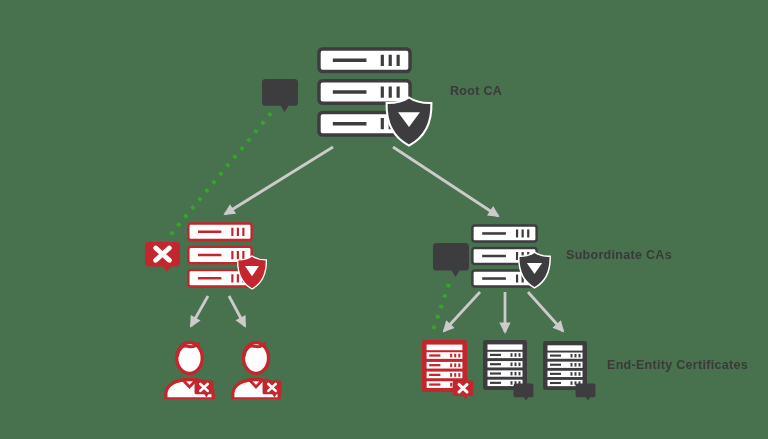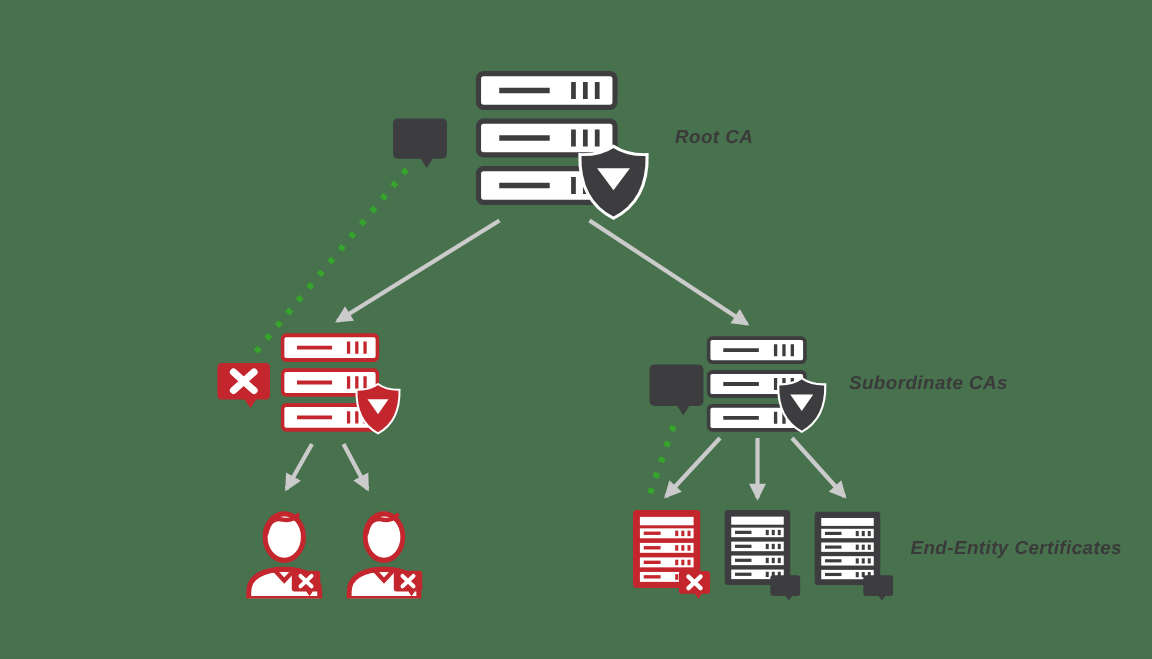--- a/index.html
+++ b/index.html
@@ -1,21 +1,21 @@
 <!DOCTYPE html>
 <html style="--background: #48714E; --ink: #3A3A3A; --dark: #3D3D40; --red: #C3262C; --arrow: #CBCBCB; --green: #35A62B; --white: #FFFFFF;"><head>
 <meta charset="utf-8">
 <style>
   html,body{margin:0;padding:0;}
   body{
     width:768px;height:439px;overflow:hidden;
     background:var(--background,#48714E);
     font-family:"Liberation Sans", sans-serif;
   }
-  .stage{position:relative;width:768px;height:439px;font-style:italic;}
+  .stage{position:relative;width:768px;height:439px;}
   svg{display:block;}
   text.diagram-label{
     font-family:"Liberation Sans", sans-serif;
     font-size:12.5px;
     font-weight:bold;
     letter-spacing:.3px;
     fill:var(--ink,#3A3A3A);
   }
   .dark{color:var(--dark,#3D3D40);}
   .red{color:var(--red,#C3262C);}

